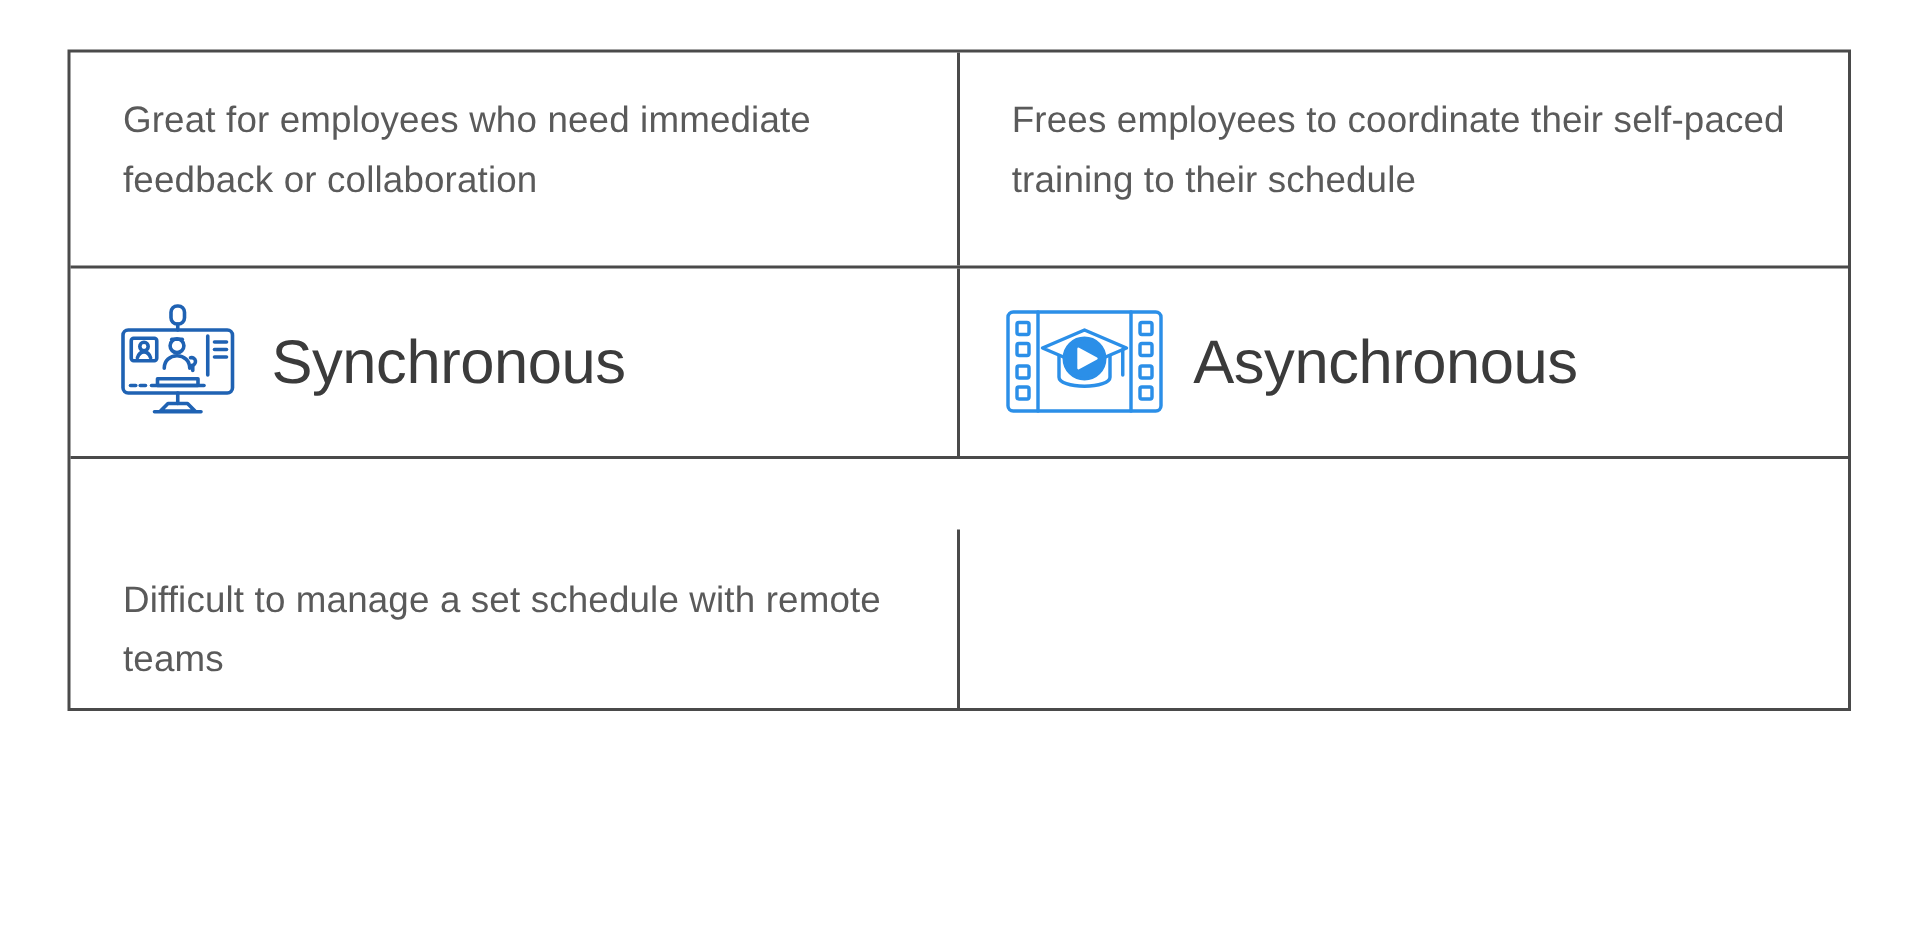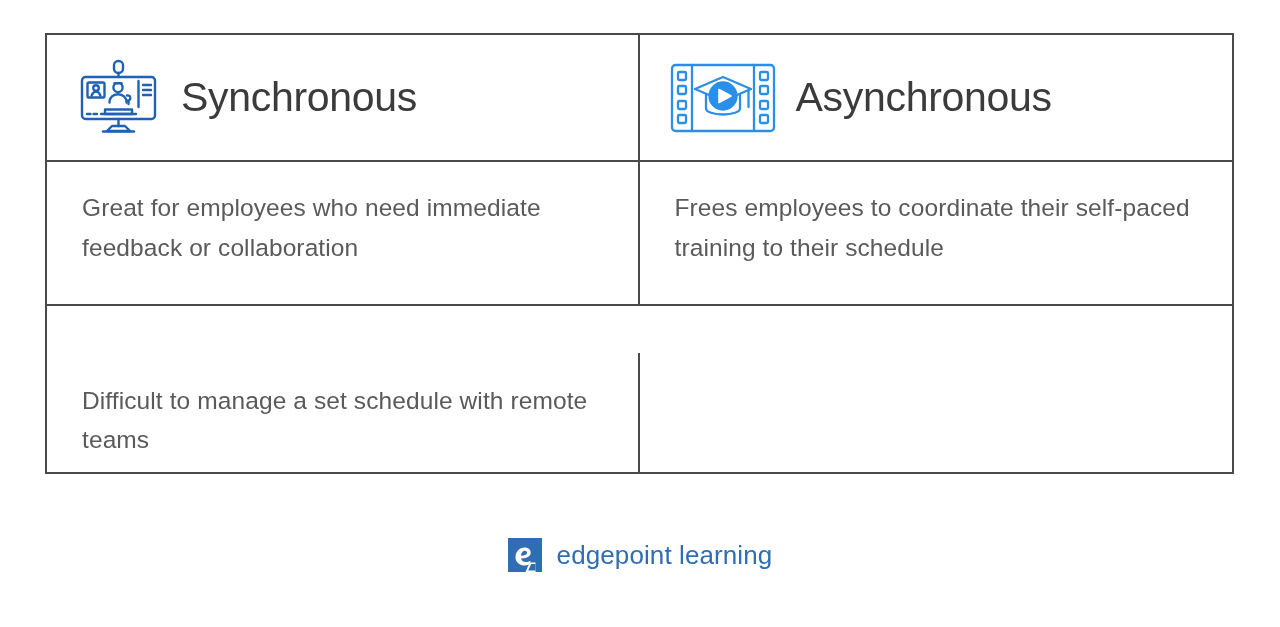--- a/index.html
+++ b/index.html
@@ -124,20 +124,29 @@
     line-height: 1;
   }
 </style>
 </head>
 <body>
 
 <div class="page">
 
   <div class="table">
 
+    <div class="trow body-row-1">
+      <div class="tcell body col-left">
+        <div class="body-text">Great for employees who need immediate feedback or collaboration</div>
+      </div>
+      <div class="tcell body">
+        <div class="body-text">Frees employees to coordinate their self-paced training to their schedule</div>
+      </div>
+    </div>
+
     <div class="trow header-row">
 
       <div class="tcell head col-left">
         <div class="head-inner">
           <span class="head-icon">
             <svg viewBox="0 0 84 78" width="84" height="78" xmlns="http://www.w3.org/2000/svg" fill="none" stroke="#1f62b3" stroke-width="2.4" stroke-linecap="round" stroke-linejoin="round">
 
               <rect x="37" y="2" width="9" height="12" rx="4.2"></rect>
               <line x1="41.5" y1="14" x2="41.5" y2="18"></line>
 
@@ -203,42 +212,22 @@
               <circle cx="53" cy="33" r="13.5" fill="#2b8fe8" stroke="none"></circle>
               <circle cx="53" cy="33" r="13.5" stroke="#2b8fe8"></circle>
               <path d="M49 26.5 L61 33 L49 39.5 Z" fill="#ffffff" stroke="#ffffff" stroke-width="1.6"></path>
             </svg>
           </span>
           <span class="head-title">Asynchronous</span>
         </div>
       </div>
     </div>
 
-    <div class="trow body-row-1">
-      <div class="tcell body col-left">
-        <div class="body-text">Great for employees who need immediate feedback or collaboration</div>
-      </div>
-      <div class="tcell body">
-        <div class="body-text">Frees employees to coordinate their self-paced training to their schedule</div>
-      </div>
-    </div>
-
     <div class="trow body-row-2">
       <div class="tcell body col-left">
         <div class="body-text">Difficult to manage a set schedule with remote teams</div>
       </div>
     </div>
 
   </div>
 
-  <div class="brand">
-    <span class="brand-mark">
-      <svg viewBox="0 0 34 34" width="34" height="34" xmlns="http://www.w3.org/2000/svg">
-        <rect x="0" y="0" width="34" height="34" fill="#2f6eb5"></rect>
-        <path d="M7.5 19.2c0-5.4 4.1-9.6 9.1-9.6 3.6 0 6.1 2.2 6.1 5.1 0 3.4-3.3 5.4-9.6 5.8 0.5 2.3 2.3 3.6 4.8 3.6 1.6 0 3.1-0.5 4.4-1.4l0.2 3.4c-1.6 0.9-3.5 1.4-5.5 1.4-5.4 0-9.5-3.3-9.5-8.3zm5.4-1.4c4.2-0.3 6.2-1.4 6.2-3.1 0-1.1-0.9-1.9-2.3-1.9-2 0-3.6 2-3.9 5z" fill="#ffffff"></path>
-        <path d="M21.6 24.6 L27.5 24.6 L27.5 34 L17.5 34 Z" fill="#ffffff"></path>
-        <path d="M23.2 25.9 L27.5 25.9 L27.5 32.6 L20.2 32.6 Z" fill="#2f6eb5"></path>
-      </svg>
-    </span>
-    <span class="brand-text">edgepoint learning</span>
-  </div>
 
 </div>
 
 </body></html>

